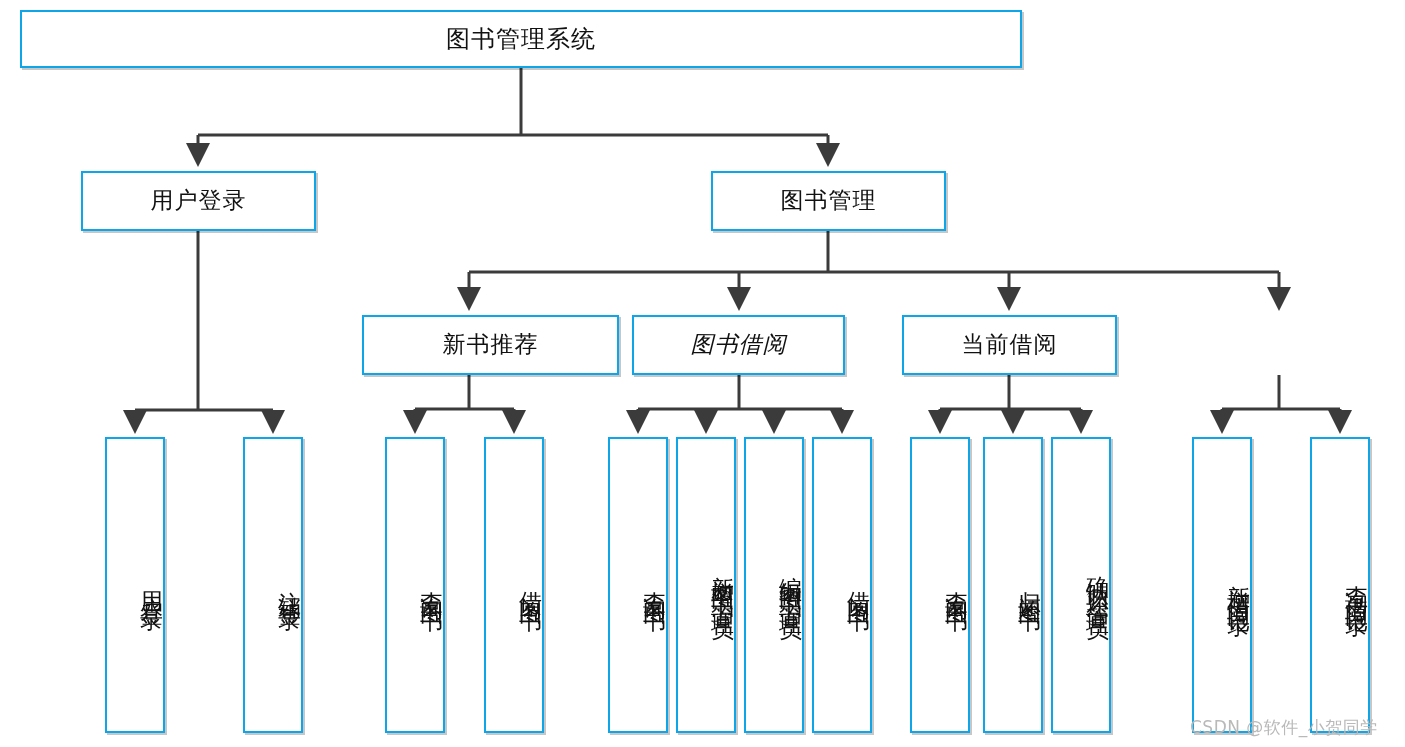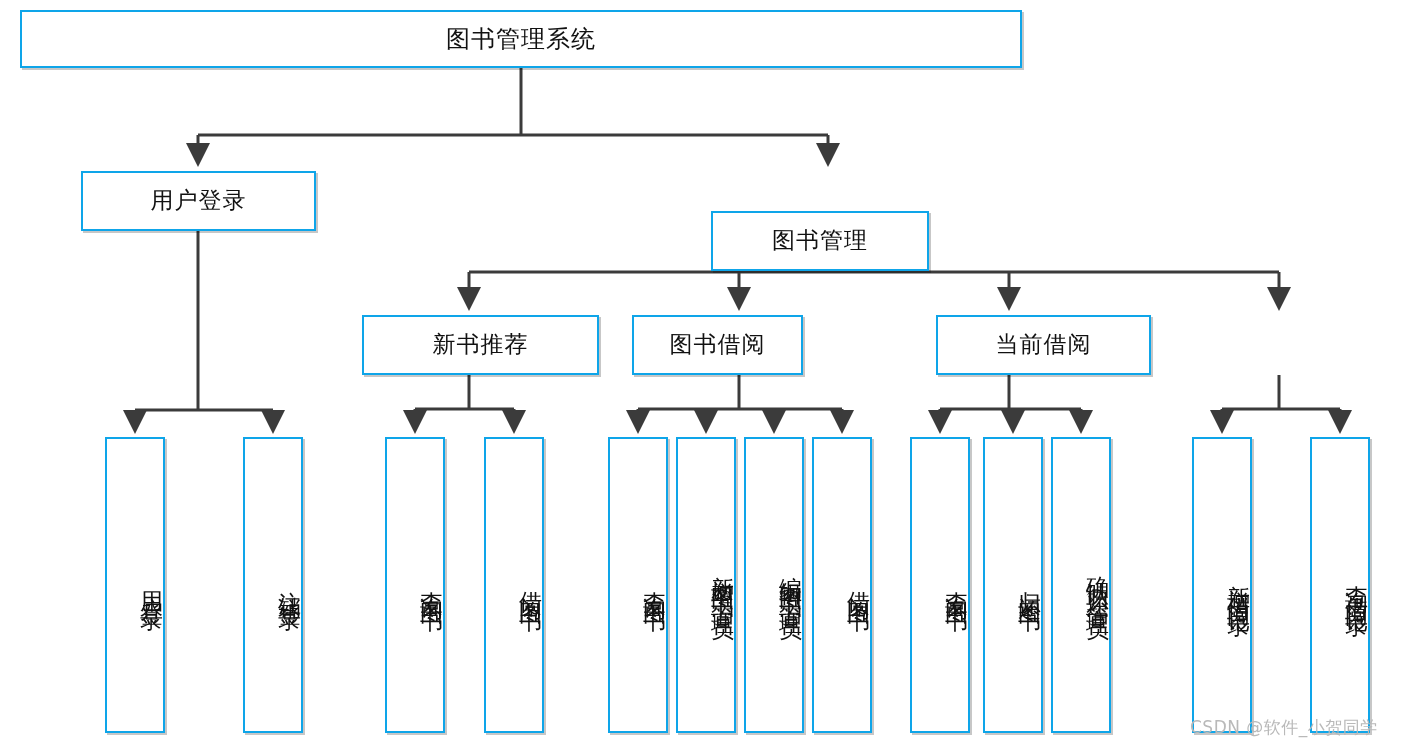--- a/index.html
+++ b/index.html
@@ -123,25 +123,25 @@
       <path d="M 1279 375 L 1279 409"></path>
       <path d="M 1222 409 L 1340 409"></path>
       <path d="M 1222 409 L 1222 430" marker-end="url(#arrow)"></path>
       <path d="M 1340 409 L 1340 430" marker-end="url(#arrow)"></path>
     </g>
   </svg>
 
   <div class="node horiz root" id="node-root" style="left: 20px; top: 10px; width: 1002px; height: 58px;">图书管理系统</div>
 
   <div class="node horiz" id="node-user-login" style="left: 81px; top: 171px; width: 235px; height: 60px;">用户登录</div>
-  <div class="node horiz" id="node-book-manage" style="left: 711px; top: 171px; width: 218px; height: 60px; margin-top: 40px;">图书管理</div>
+  <div class="node horiz" id="node-book-manage" style="left: 711px; top: 171px; width: 235px; height: 60px;">图书管理</div>
 
-  <div class="node horiz" id="node-new-book-rec" style="left: 362px; top: 315px; width: 237px; height: 60px;">新书推荐</div>
-  <div class="node horiz" id="node-book-borrow" style="left: 632px; top: 315px; width: 171px; height: 60px;">图书借阅</div>
-  <div class="node horiz" id="node-current-borrow" style="left: 936px; top: 315px; width: 215px; height: 60px;">当前借阅</div>
+  <div class="node horiz" id="node-new-book-rec" style="left: 362px; top: 315px; width: 257px; height: 60px;">新书推荐</div>
+  <div class="node horiz" id="node-book-borrow" style="left: 632px; top: 315px; width: 213px; height: 60px; font-style: italic;">图书借阅</div>
+  <div class="node horiz" id="node-current-borrow" style="left: 902px; top: 315px; width: 215px; height: 60px;">当前借阅</div>
 
   <div class="node vert" style="left: 105px; top: 437px; width: 60px; height: 296px;">
     <span class="vlabel">用户登录</span>
   </div>
   <div class="node vert" style="left: 243px; top: 437px; width: 60px; height: 296px;">
     <span class="vlabel">注销登录</span>
   </div>
   <div class="node vert" style="left: 385px; top: 437px; width: 60px; height: 296px;">
     <span class="vlabel">查询图书</span>
   </div>

